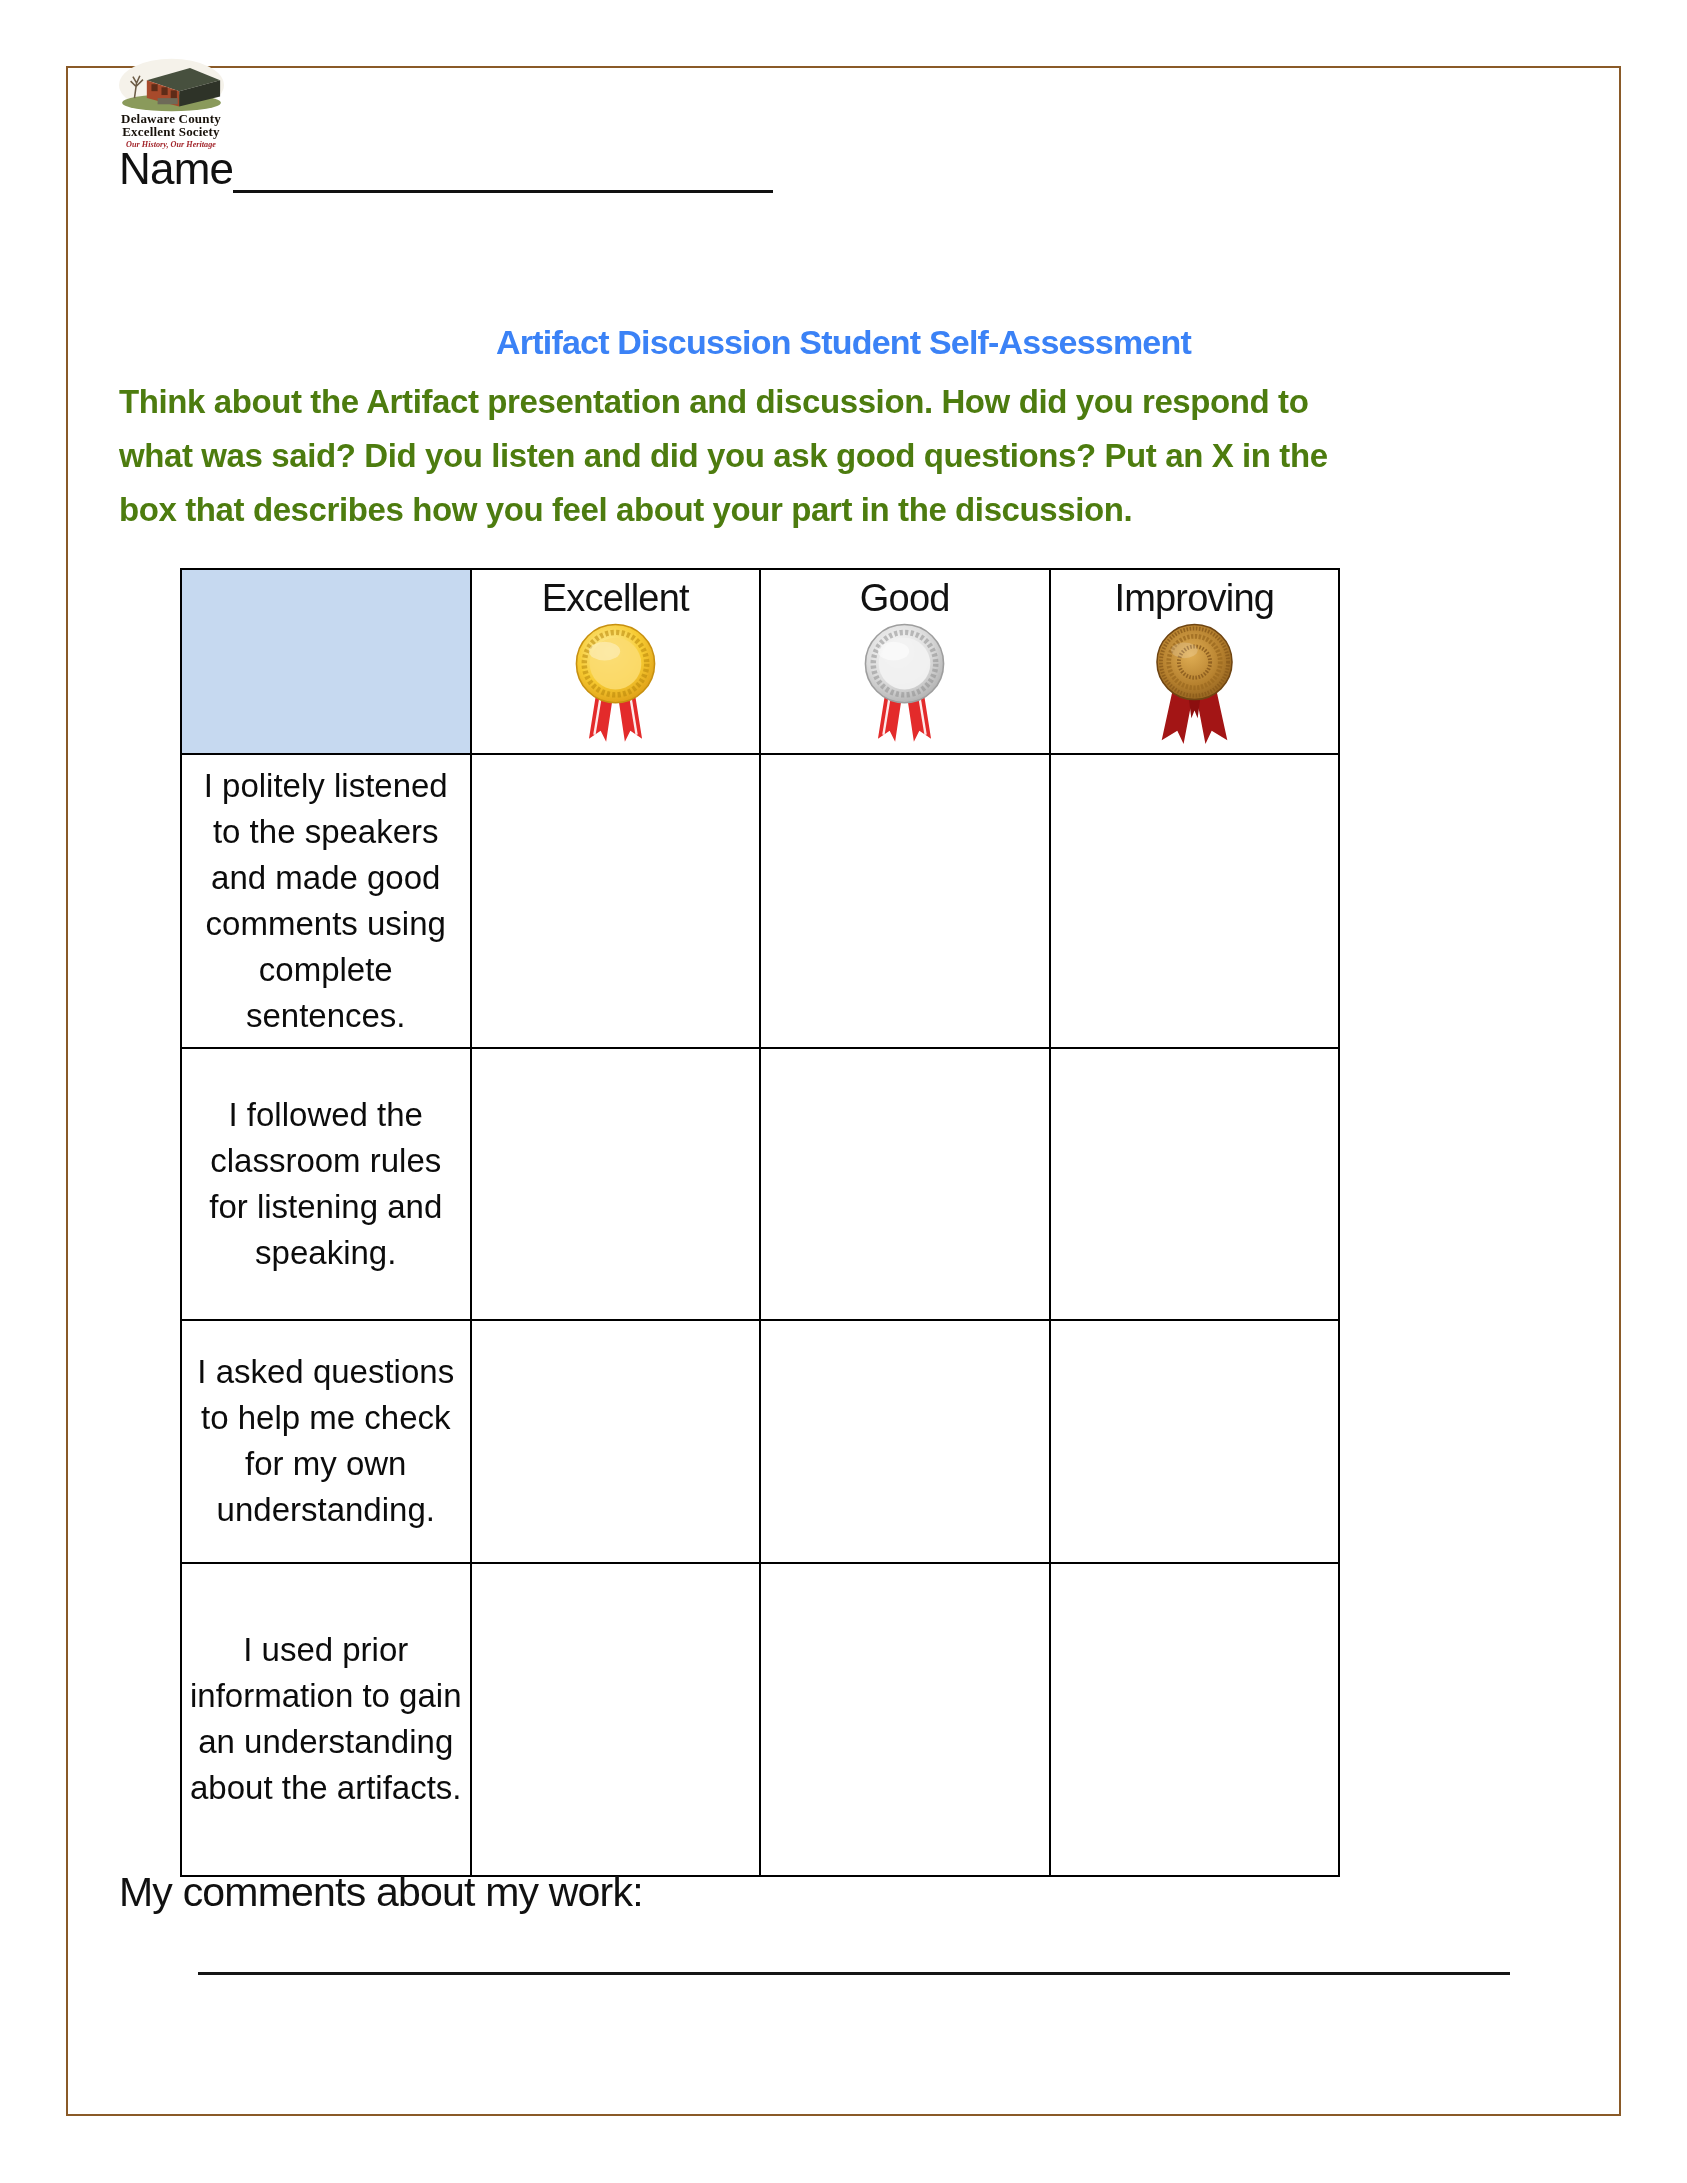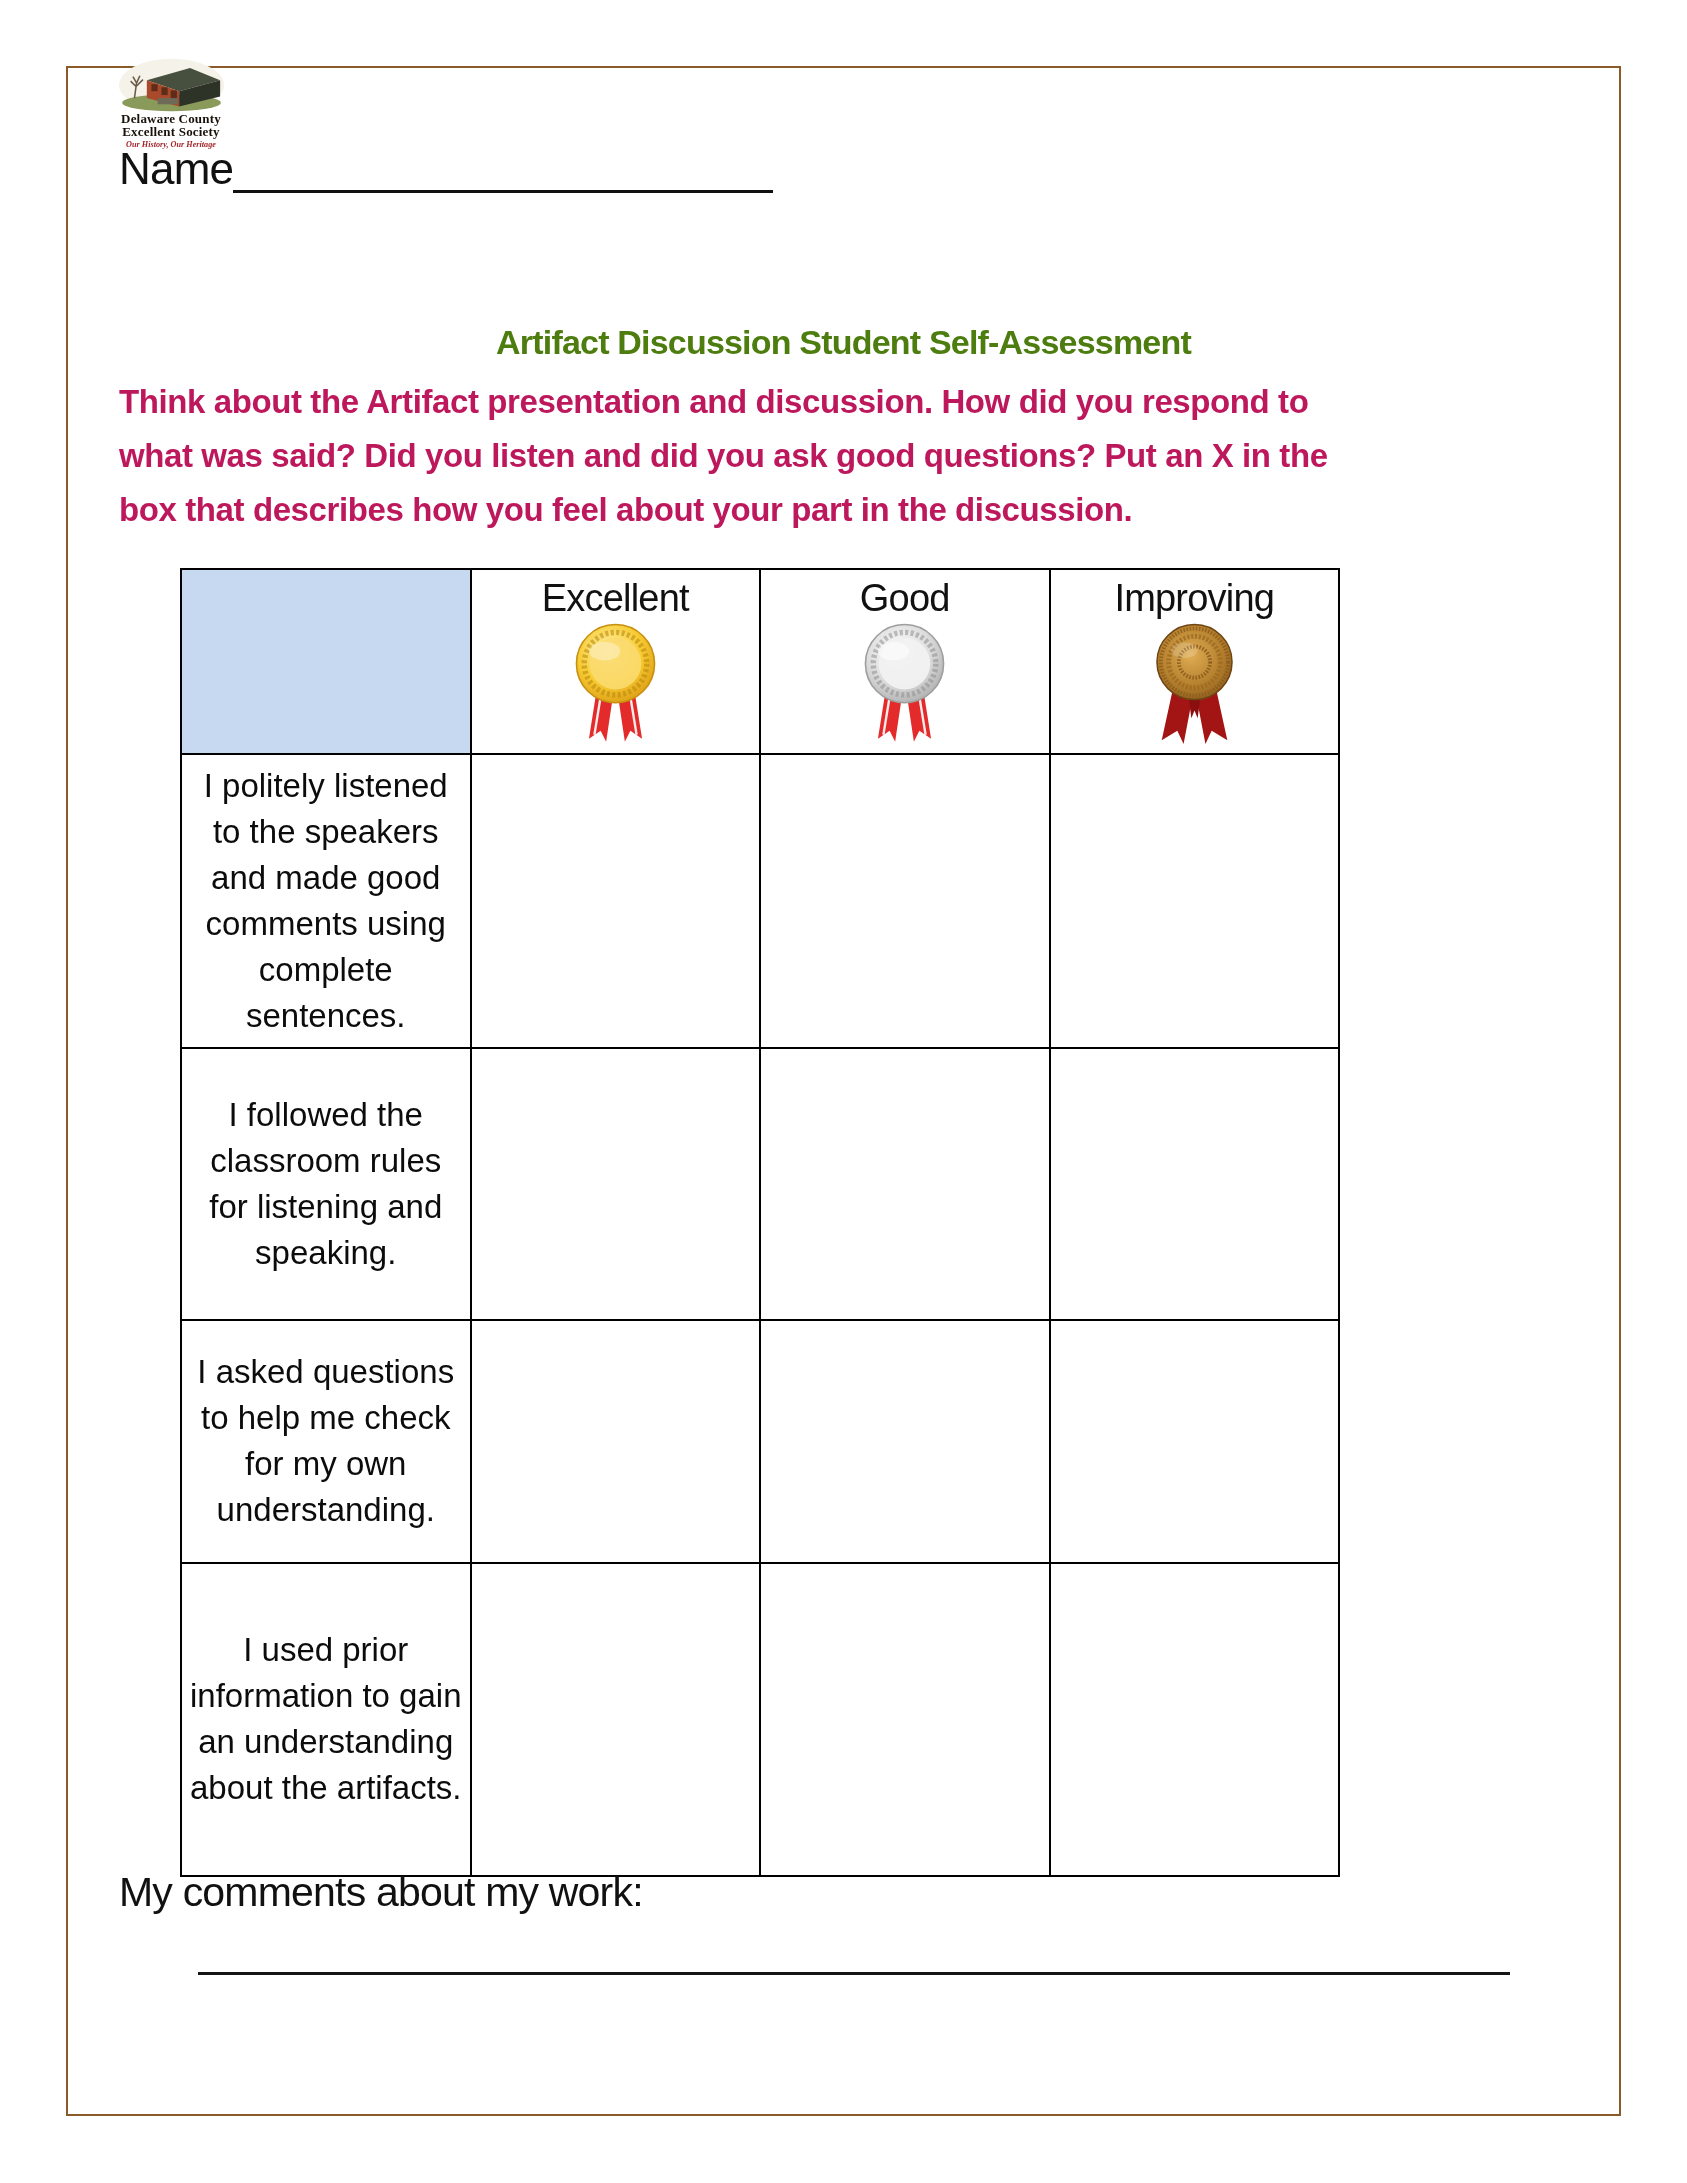--- a/index.html
+++ b/index.html
@@ -17,25 +17,25 @@
   .logo-tag { font-family:"Liberation Serif", serif; font-style:italic; font-weight:bold;
               font-size:8.2px; color:#a3262c; margin-top:1.6px; }
 
   
   .name-row { position:absolute; left:119px; top:144px; display:flex; align-items:flex-end; }
   .name-label { font-size:44px; color:#111; letter-spacing:-0.8px; line-height:49px; }
   .name-line { width:540px; height:43px; border-bottom:3.3px solid #111; }
 
   
   .doc-title { position:absolute; left:0; top:323px; width:100%; text-align:center;
-               font-size:34px; font-weight:bold; color:#4d7c0f; letter-spacing:-0.8px; }
+               font-size:34px; font-weight:bold; color:#3b82f6; letter-spacing:-0.8px; }
 
   
   .intro { position:absolute; left:119px; top:375px; }
-  .intro-line { font-size:33px; font-weight:bold; color:#be185d; line-height:54px;
+  .intro-line { font-size:33px; font-weight:bold; color:#4d7c0f; line-height:54px;
                 letter-spacing:-0.4px; white-space:nowrap; }
 
   
   table.assessment { position:absolute; left:180px; top:568px; width:1160px;
                      border-collapse:collapse; table-layout:fixed; }
   table.assessment td { border:2.5px solid #000; vertical-align:middle; padding:5px 6.6px; }
   tr.hdr { height:177px; }
   tr.r1 { height:294px; }
   tr.r2 { height:272px; }
   tr.r3 { height:243px;margin-top:45px; }

